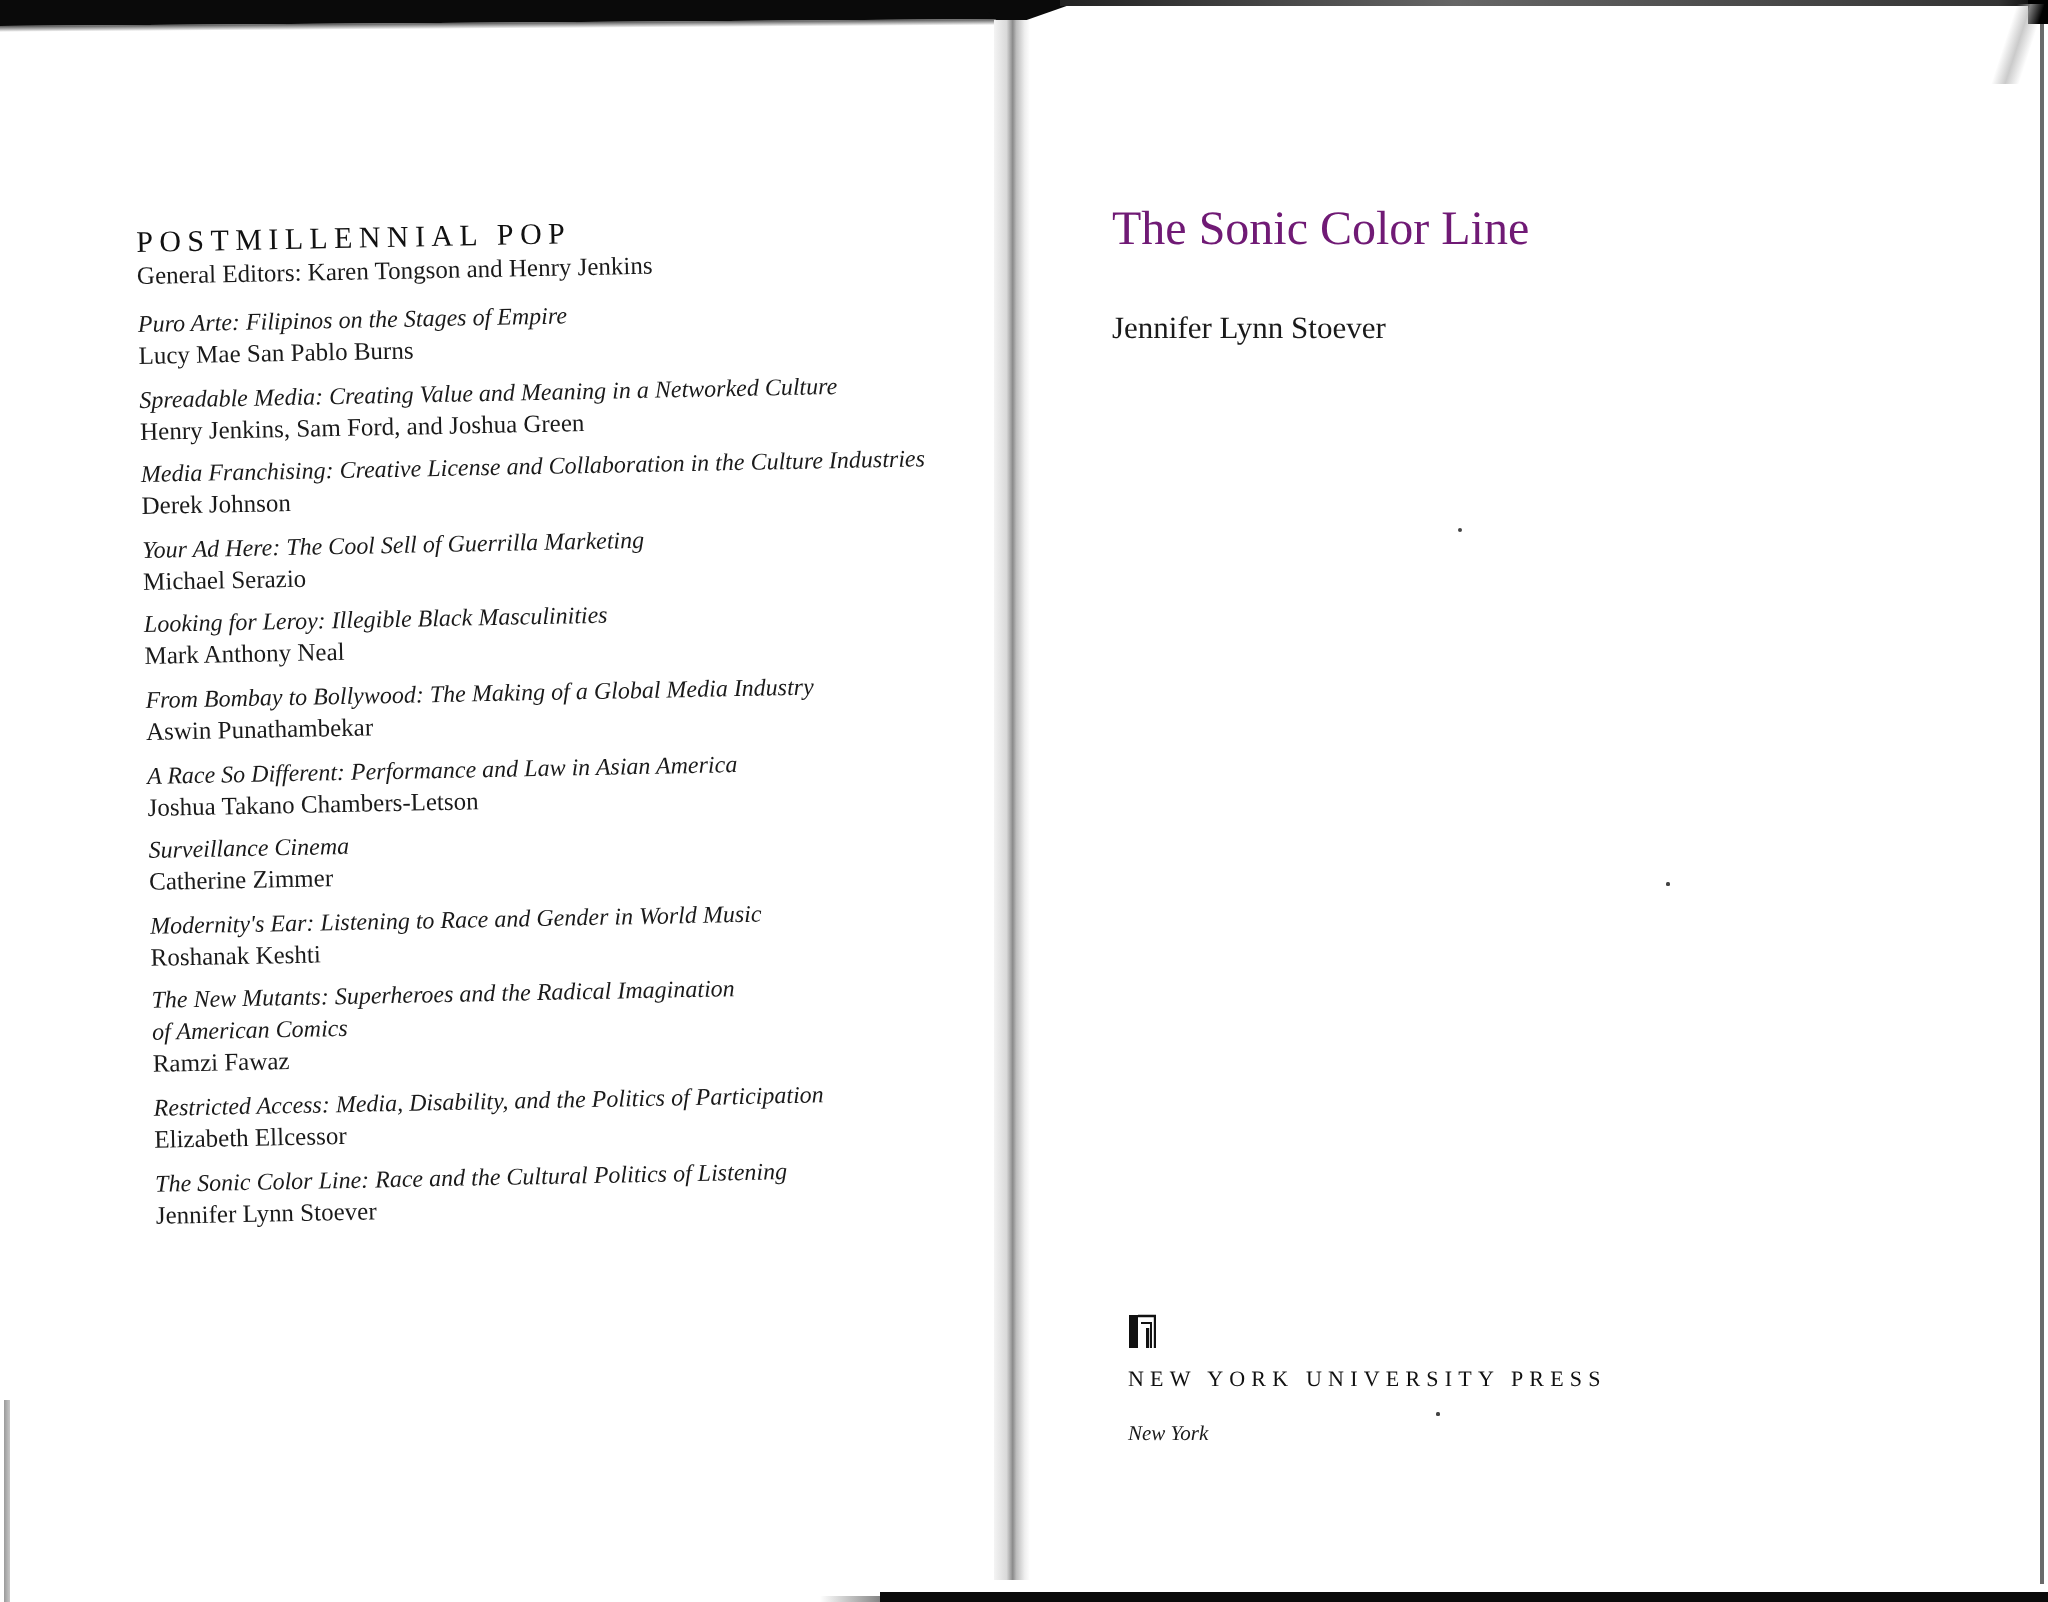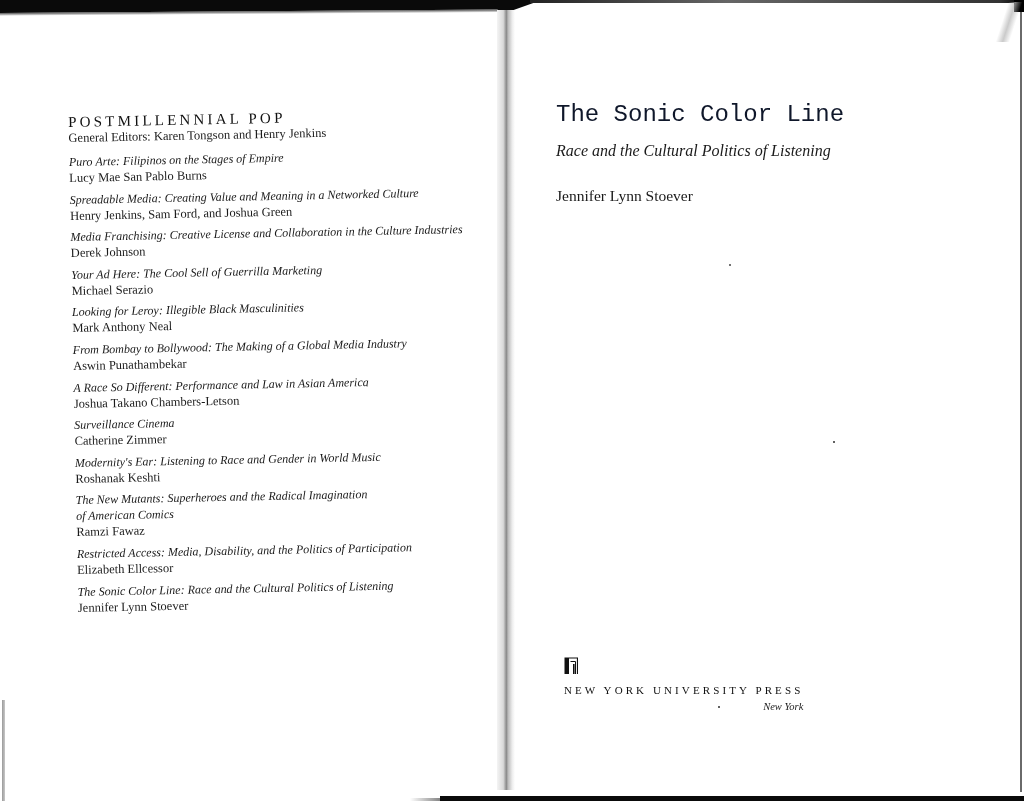--- a/index.html
+++ b/index.html
@@ -141,22 +141,21 @@
       position: absolute;
       left: 556px;
       top: 100px;
       width: 440px;
     }
     .main-title {
       font-size: 24px;
       font-weight: normal;
       margin: 0;
       line-height: 30px;
-      color: #0f172a;
-      font-family: Liberation Mono, monospace;
+      color: #701a75;
     }
     .subtitle {
       font-style: italic;
       font-size: 16px;
       margin: 11px 0 0 0;
       line-height: 20px;
     }
     .author {
       font-size: 15.5px;
       margin: 25px 0 0 0;
@@ -178,22 +177,21 @@
       letter-spacing: 3.1px;
       line-height: 14px;
       display: block;
       color: #111;
     }
     .publisher-city {
       font-style: italic;
       font-size: 10.5px;
       line-height: 14px;
       display: block;
-      margin-top: 3px;
-      text-align: right;
+      margin-top: 14px;
     }
     .speck {
       position: absolute;
       width: 2px; height: 2px;
       background: #444;
       border-radius: 50%;
     }
   </style>
 </head>
 <body>
@@ -265,21 +263,20 @@
       </li>
       <li class="book">
         <span class="book-title">The Sonic Color Line: Race and the Cultural Politics of Listening</span>
         <span class="book-author">Jennifer Lynn Stoever</span>
       </li>
     </ul>
   </section>
 
   <section class="right-page">
     <h1 class="main-title">The Sonic Color Line</h1>
-    <p class="subtitle">Race and the Cultural Politics of Listening</p>
     <p class="author">Jennifer Lynn Stoever</p>
   </section>
 
   <div class="publisher">
     <svg class="nyu-logo" viewBox="0 0 14 17" xmlns="http://www.w3.org/2000/svg">
       <rect x="0" y="0" width="14" height="17" fill="#ffffff"></rect>
       <rect x="0.5" y="0.5" width="4.5" height="16.5" fill="#111"></rect>
       <path d="M5 1 H13.5 V17" fill="none" stroke="#111" stroke-width="1.2"></path>
       <path d="M6.5 4.5 H11.5 V17" fill="none" stroke="#111" stroke-width="1"></path>
       <rect x="9" y="7" width="1.6" height="10" fill="#111"></rect>

